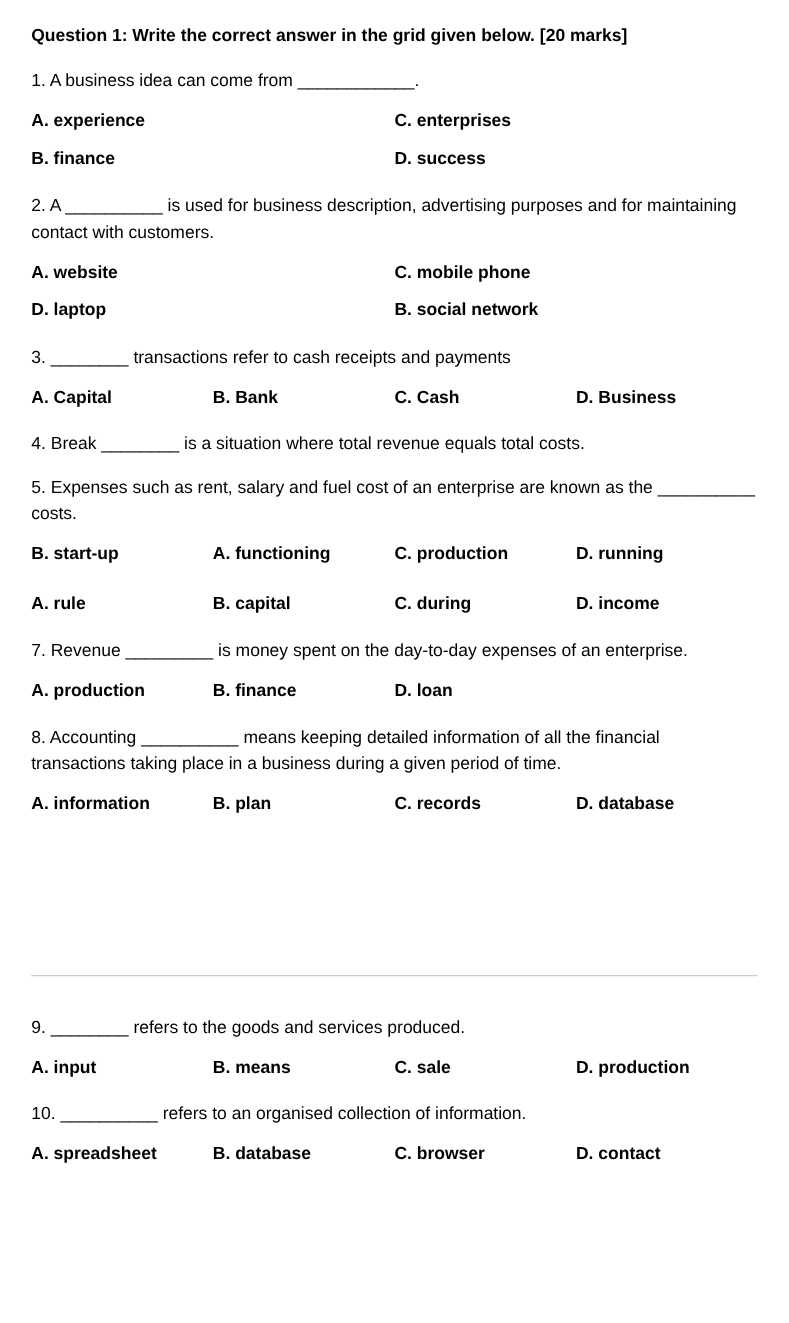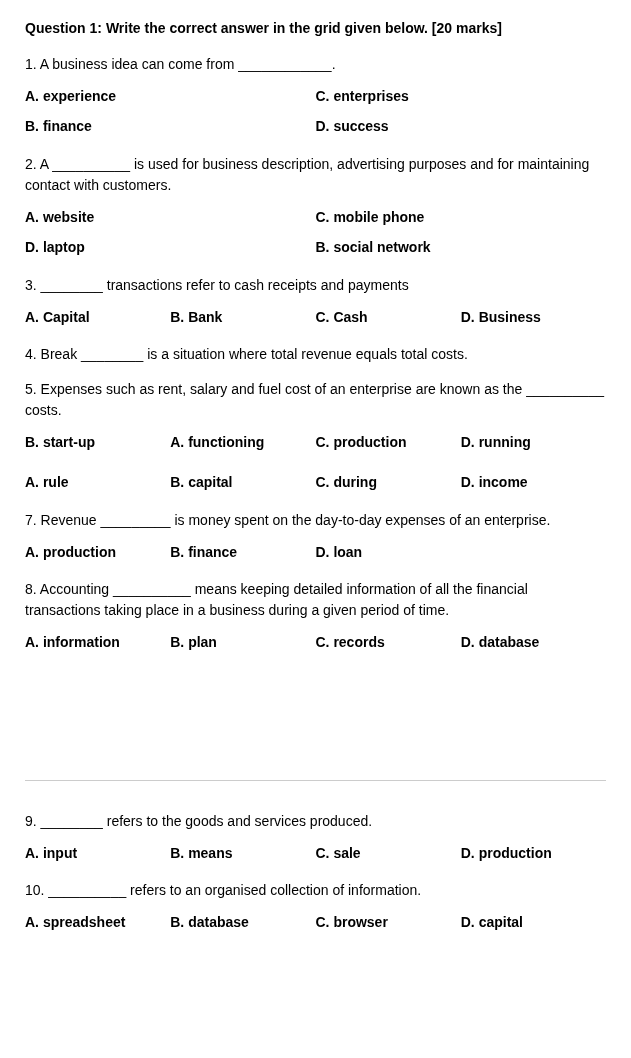--- a/index.html
+++ b/index.html
@@ -138,16 +138,16 @@
         <div class="option-4">C.  sale</div>
         <div class="option-4">D.  production</div>
       </div>
     </div>
     <div class="question-block">
       <div class="question-text">10. __________  refers to an organised collection of information.</div>
       <div class="options-4col">
         <div class="option-4">A.  spreadsheet</div>
         <div class="option-4">B.  database</div>
         <div class="option-4">C.  browser</div>
-        <div class="option-4">D.  capital</div>
+        <div class="option-4">D.  contact</div>
       </div>
     </div>
   </div>
 
 </body></html>

